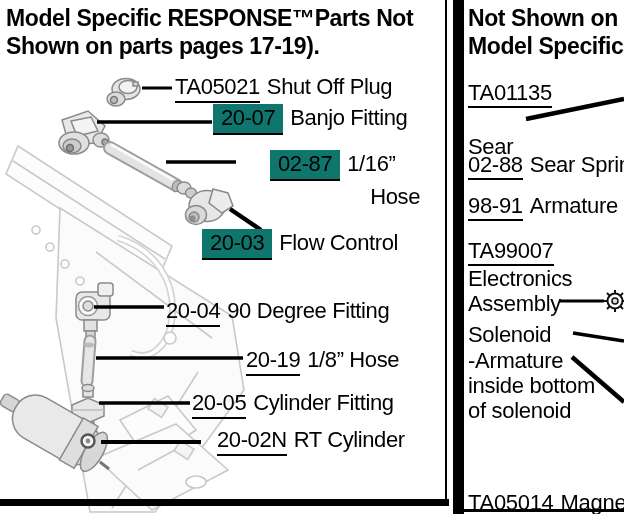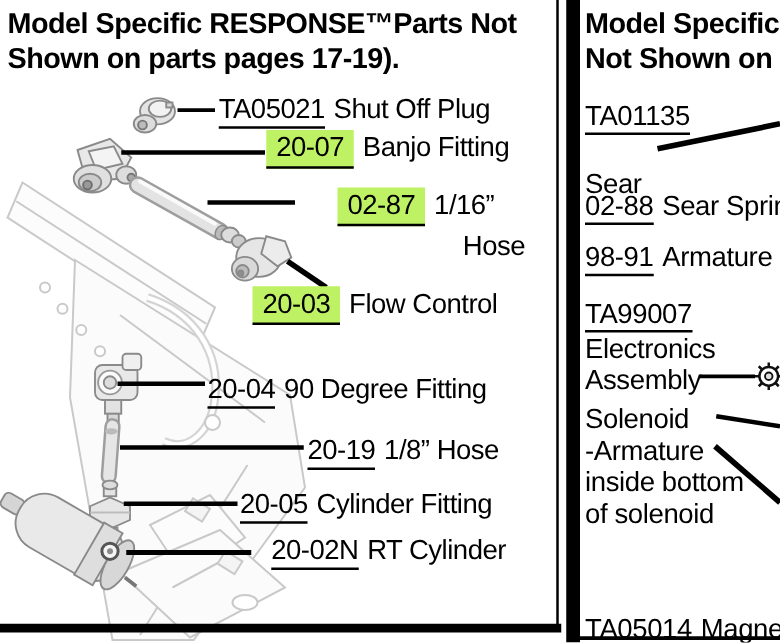--- a/index.html
+++ b/index.html
@@ -9,21 +9,21 @@
     font-family:"Liberation Sans","DejaVu Sans",sans-serif;
     -webkit-font-smoothing:antialiased;
   }
   .abs{position:absolute;}
   
   .hdr{font-weight:bold;font-size:23px;line-height:28px;letter-spacing:-0.4px;white-space:nowrap;}
   
   .row{font-size:22px;letter-spacing:-0.4px;white-space:nowrap;line-height:26px;}
   .rrow{font-size:22px;letter-spacing:-0.3px;white-space:nowrap;line-height:25px;}
   .pn{display:inline-block;border-bottom:2.5px solid #000;padding-bottom:1px;margin-right:7px;}
-  .hl{display:inline-block;background:#bef264;padding:1px 8px 2px 8px;border-bottom:2.5px solid #000;margin-right:7px;}
+  .hl{display:inline-block;background:#0f766e;padding:1px 8px 2px 8px;border-bottom:2.5px solid #000;margin-right:7px;}
   .right-col{left:468px;}
   
   .vthin{left:445px;top:0;width:2px;height:501px;background:#000;}
   .hthick{left:0;top:499px;width:449px;height:7px;background:#000;}
   .vbar{left:453px;top:0;width:11px;height:514px;background:#000;}
   .hthin-r{left:464px;top:509px;width:160px;height:3px;background:#000;}
   svg{display:block;}
   .svg-layer{left:0;top:0;pointer-events:none;}
 </style>
 </head>
@@ -188,22 +188,22 @@
 
 <div class="abs row" style="left:192px;top:390px;">
   <span class="pn">20-05</span><span>Cylinder Fitting</span>
 </div>
 
 <div class="abs row" style="left:217px;top:427px;">
   <span class="pn">20-02N</span><span>RT Cylinder</span>
 </div>
 
 <div class="abs hdr right-col" style="top:4px;">
+  <div>Not Shown on</div>
   <div>Model Specific</div>
-  <div>Not Shown on</div>
 </div>
 
 <div class="abs rrow right-col" style="top:80px;">
   <span class="pn">TA01135</span>
 </div>
 <div class="abs rrow right-col" style="top:105px;margin-top:29px;">Sear</div>
 
 <div class="abs rrow right-col" style="top:152px;">
   <span class="pn">02-88</span><span>Sear Spring</span>
 </div>

